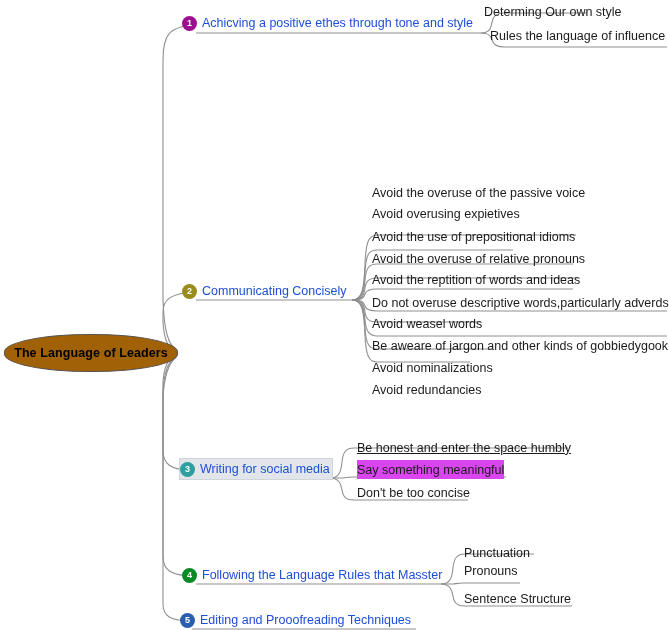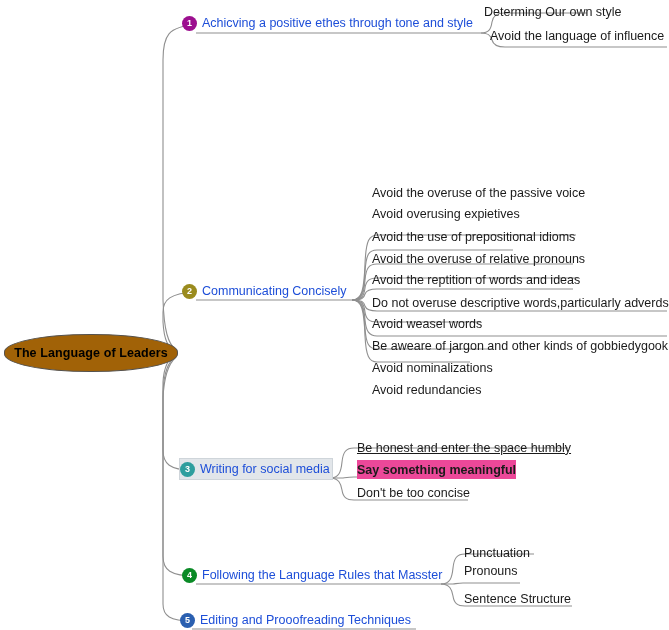--- a/index.html
+++ b/index.html
@@ -85,22 +85,21 @@
   .subtopic {
     position: absolute;
     height: 19px;
     display: flex;
     align-items: center;
     white-space: nowrap;
     font-size: 12.5px;
     color: #1a1a1a;
   }
   .subtopic.selected-bg {
-    background: #ec4899;
-    font-weight: bold;
+    background: #d946ef;
   }
 </style>
 </head>
 <body>
 
 <div id="mindmap">
 
   <svg id="connectors" viewBox="0 0 669 630" xmlns="http://www.w3.org/2000/svg">
     <g fill="none" stroke="#8f8f8f" stroke-width="1.1">
 
@@ -168,21 +167,21 @@
   </div>
 
   <div class="topic" style="left:182px; top:13px;">
     <span class="badge" style="background:#9c0f8f;">1</span>
     <span class="topic-label">Achicving a positive ethes through tone and style</span>
   </div>
   <div class="subtopic" style="left:484px; top:0px;align-items:flex-end;">
     <span>Determing Our own style</span>
   </div>
   <div class="subtopic" style="left:490px; top:26px;">
-    <span>Avoid the language of influence</span>
+    <span>Rules the language of influence</span>
   </div>
 
   <div class="topic" style="left:182px; top:281px;">
     <span class="badge" style="background:#9a8b1e;">2</span>
     <span class="topic-label">Communicating Concisely</span>
   </div>
   <div class="subtopic" style="left:372px; top:183px;">
     <span>Avoid the overuse of the passive voice</span>
   </div>
   <div class="subtopic" style="left:372px; top:204px;">

